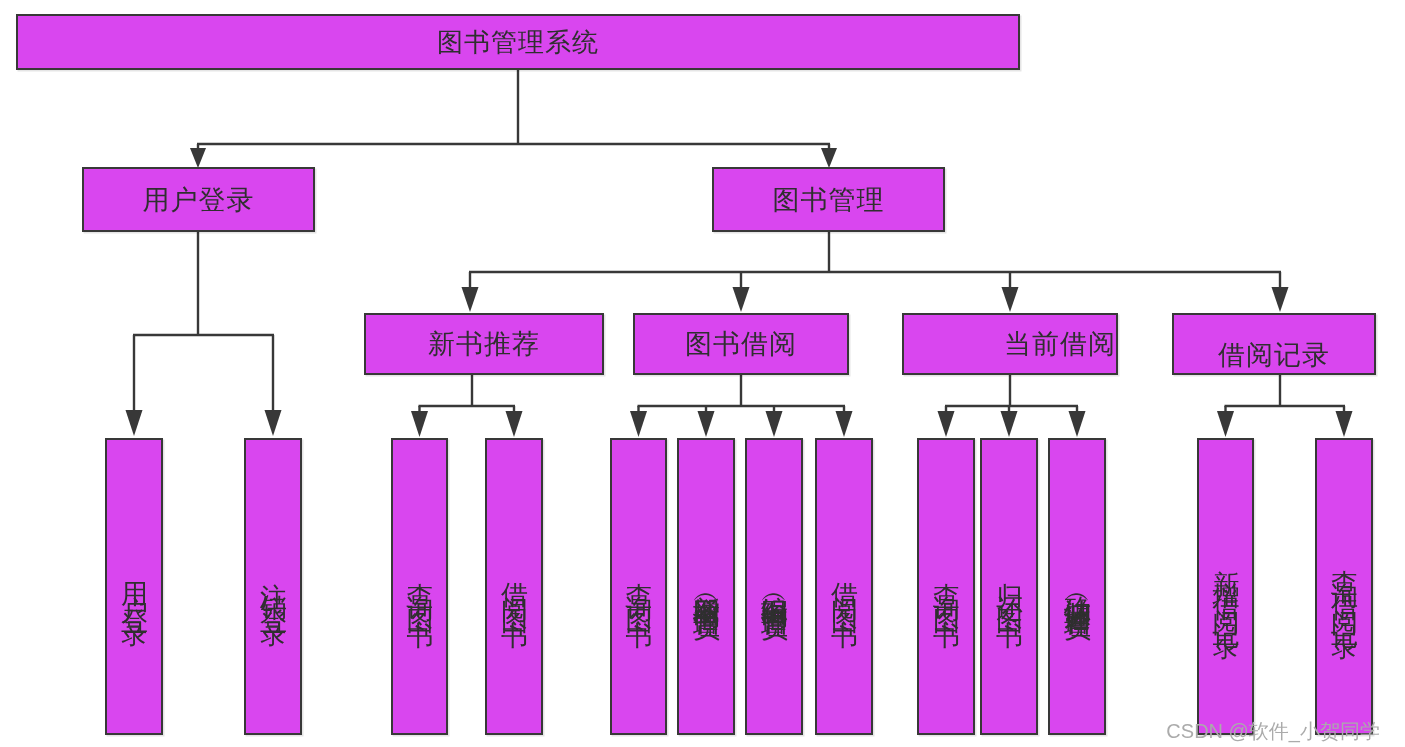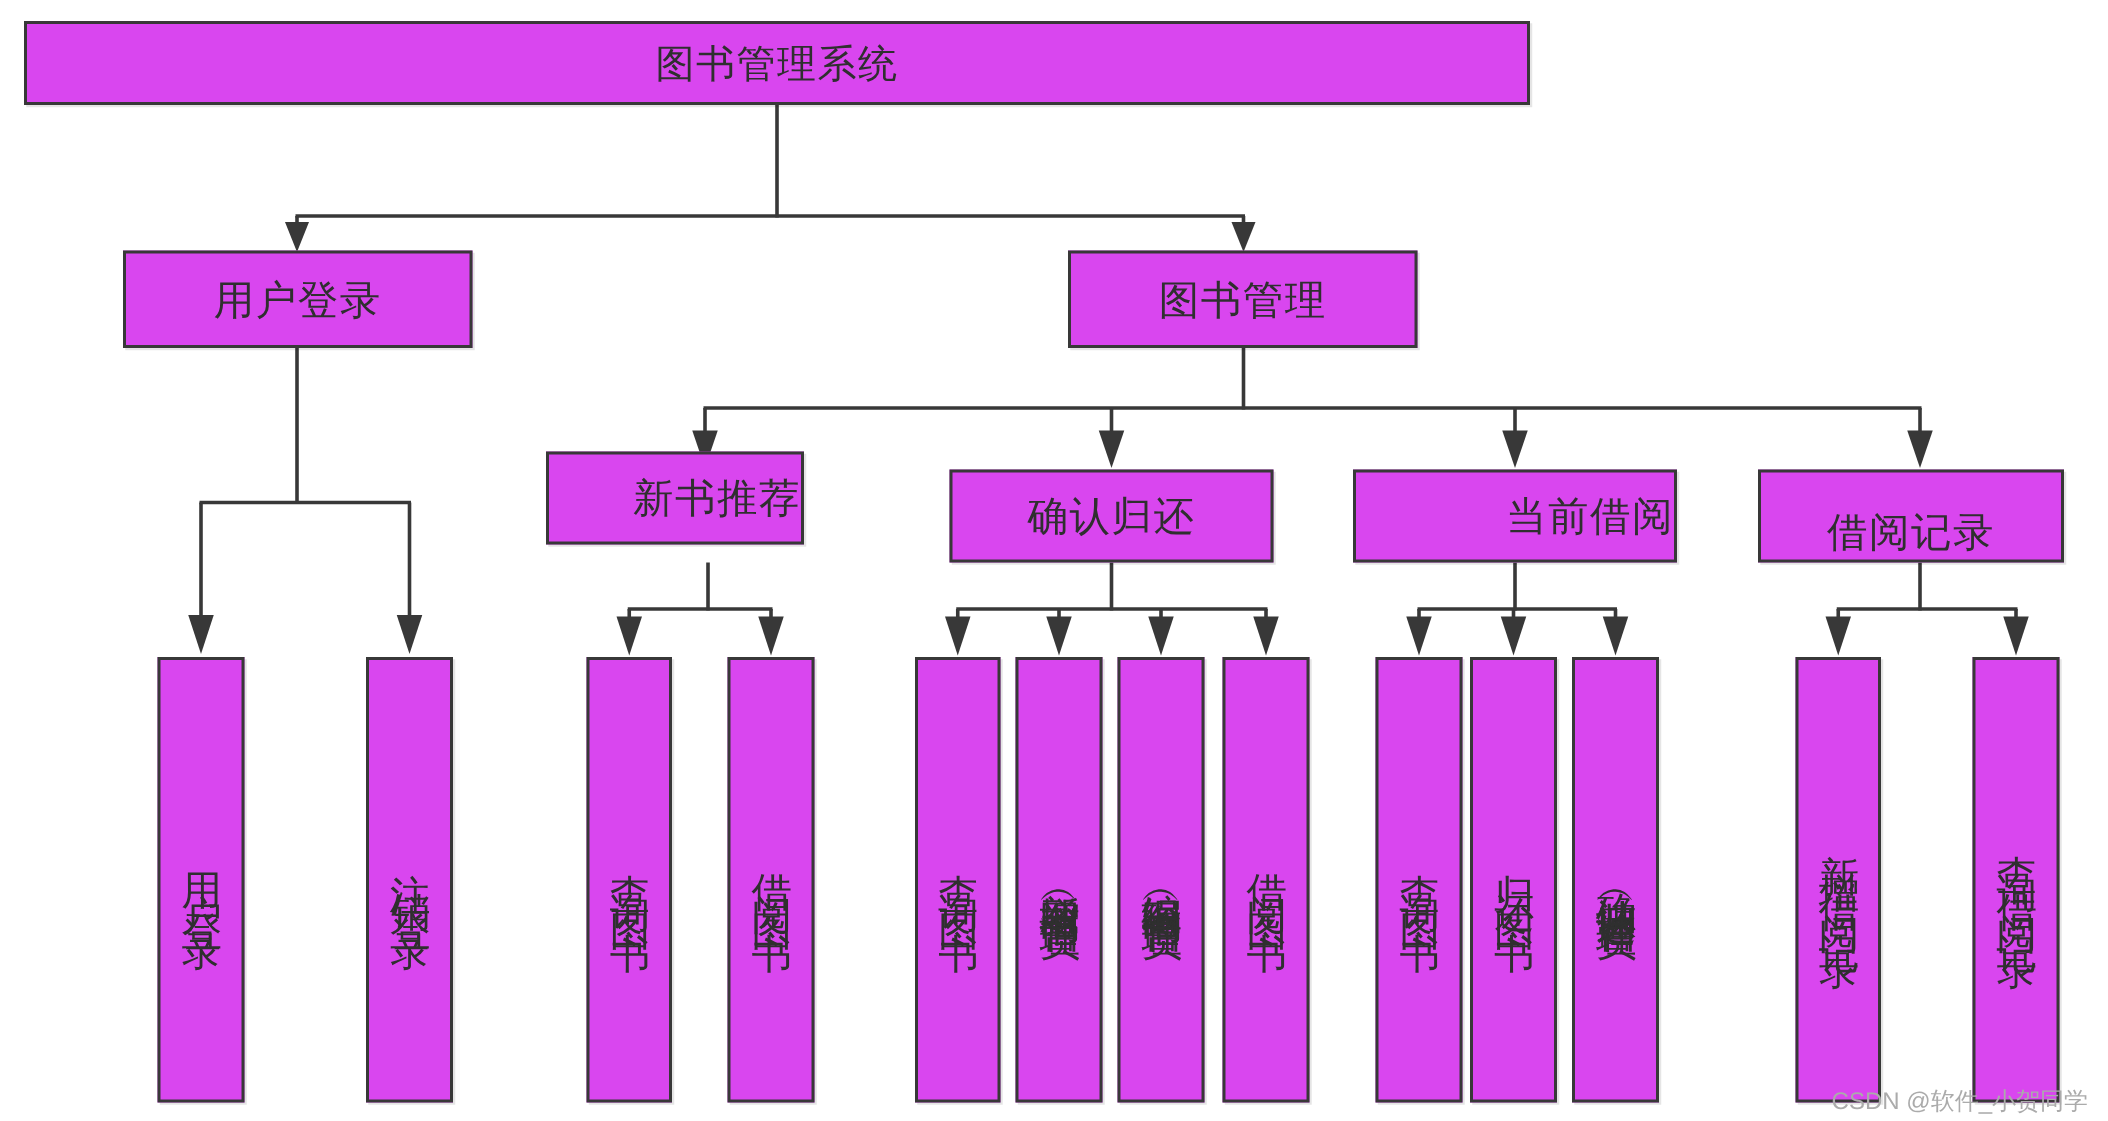--- a/index.html
+++ b/index.html
@@ -23,22 +23,22 @@
     display:flex;align-items:center;justify-content:center;
     box-shadow:1.5px 1.5px 0 rgba(0,0,0,0.10);
   }
   .hlabel{font-size:27px;letter-spacing:1px;white-space:nowrap;}
   .root .hlabel{font-size:26px;}
   .vtext{
     writing-mode:vertical-rl;text-orientation:mixed;
     white-space:nowrap;font-size:27px;line-height:1;
   }
   .watermark{
-    position:absolute;right:13px;bottom:2px;
-    font-size:16px;color:var(--watermark);white-space:nowrap;margin-left:44px;
+    position:absolute;right:25px;bottom:2px;
+    font-size:20px;color:var(--watermark);white-space:nowrap;margin-left:44px;
   }
 </style>
 </head>
 <body>
 
 <div class="stage">
 
   <svg class="connectors" viewBox="0 0 1405 747" xmlns="http://www.w3.org/2000/svg">
 
     <g>
@@ -119,25 +119,25 @@
     <span class="hlabel">图书管理系统</span>
   </div>
 
   <div class="node" style="left:82px;top:167px;width:233px;height:65px;">
     <span class="hlabel">用户登录</span>
   </div>
   <div class="node" style="left:712px;top:167px;width:233px;height:65px;">
     <span class="hlabel">图书管理</span>
   </div>
 
-  <div class="node" style="left:364px;top:301px;width:172px;height:62px;justify-content:flex-end;">
+  <div class="node" style="left:364px;top:313px;width:240px;height:62px;">
     <span class="hlabel">新书推荐</span>
   </div>
   <div class="node" style="left:633px;top:313px;width:216px;height:62px;">
-    <span class="hlabel">确认归还</span>
+    <span class="hlabel">图书借阅</span>
   </div>
   <div class="node" style="left:902px;top:313px;width:216px;height:62px;justify-content:flex-end;">
     <span class="hlabel">当前借阅</span>
   </div>
   <div class="node" style="left:1172px;top:313px;width:204px;height:62px;align-items:flex-end;">
     <span class="hlabel">借阅记录</span>
   </div>
 
   <div class="node" style="left:105px;top:438px;width:58px;height:297px;">
     <span class="vtext" style="letter-spacing: 13px;">用户登录</span>

